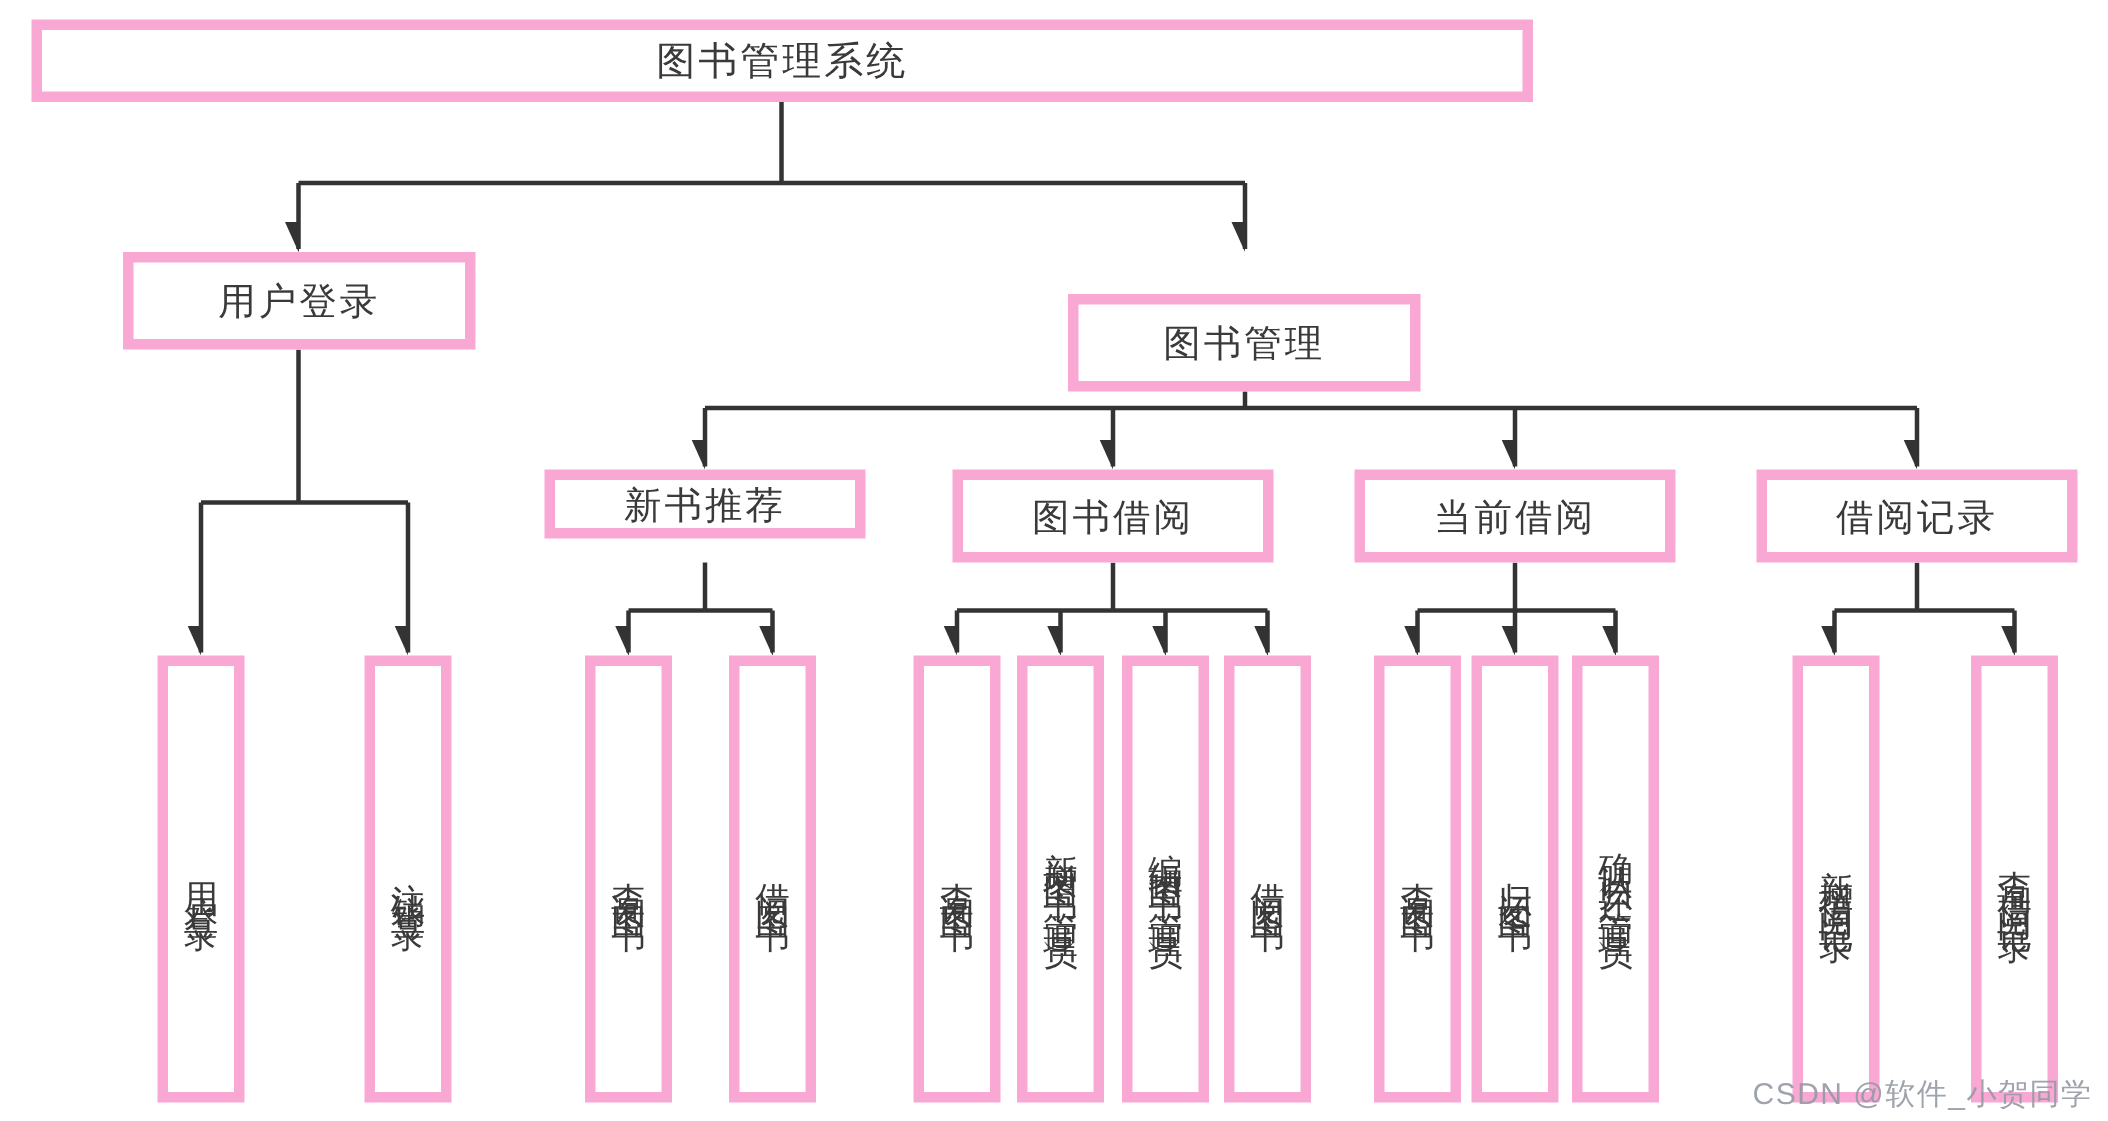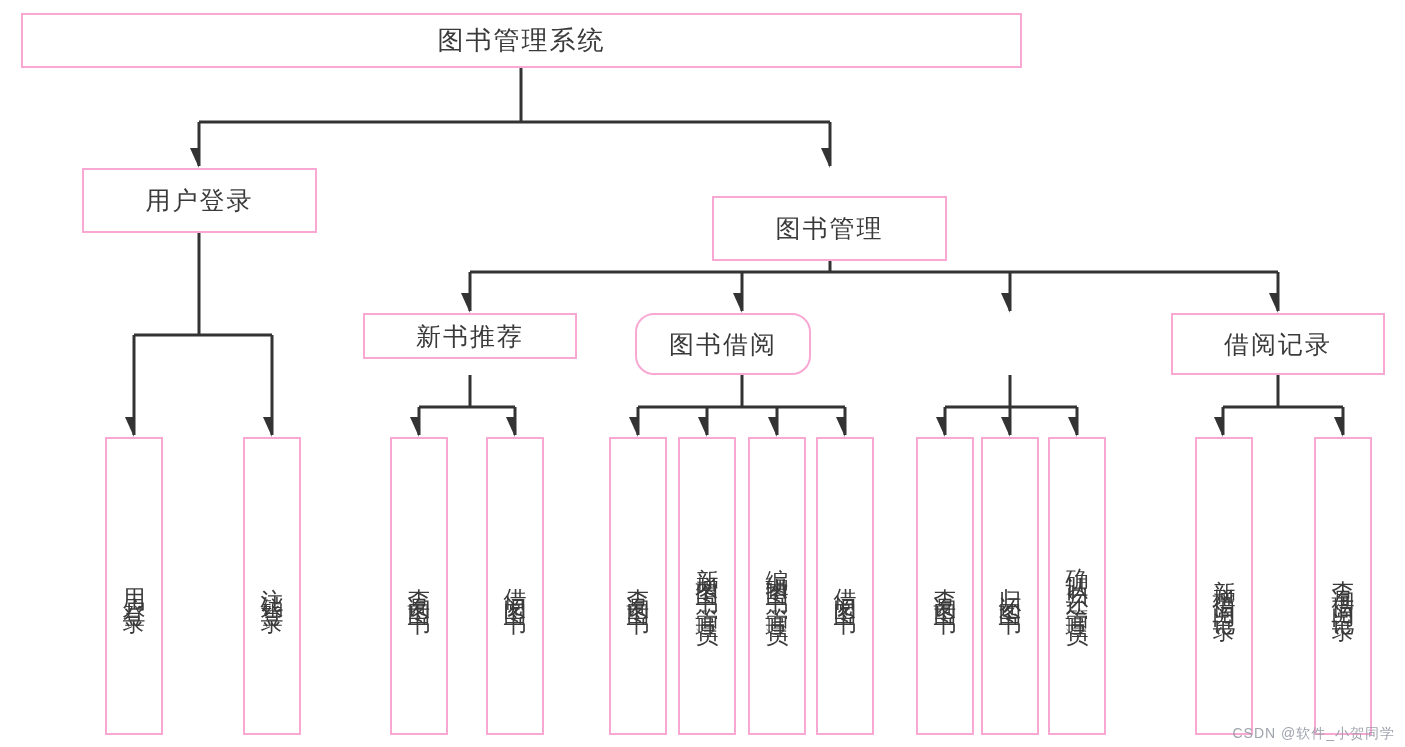--- a/index.html
+++ b/index.html
@@ -9,21 +9,21 @@
     height: 747px;
     background: #ffffff;
     font-family: "Liberation Sans", "DejaVu Sans", sans-serif;
     color: #3a3a3a;
     overflow: hidden;
   }
   #wires { position: absolute; left: 0; top: 0; width: 1405px; height: 747px; }
   .node {
     position: absolute;
     box-sizing: border-box;
-    border: 2px solid #f9a8d4;
+    border: 7px solid #f9a8d4;
     background: #ffffff;
     display: flex;
     align-items: center;
     justify-content: center;
     text-align: center;
   }
   .node.root  { font-size: 26px; letter-spacing: 2px; }
   .node.lvl2,
   .node.lvl3  { font-size: 25px; letter-spacing: 2px; }
   .node.leaf  {
@@ -33,21 +33,21 @@
     writing-mode: vertical-rl;
     text-orientation: mixed;
     letter-spacing: 8px;
     line-height: 1;
     white-space: nowrap;
   }
   .watermark {
     position: absolute;
     right: 10px;
     bottom: 4px;
-    font-size: 14px;
+    font-size: 20px;
     letter-spacing: 1px;
     color: rgba(148, 153, 163, 0.9);
     pointer-events: none;
   }
 </style>
 </head>
 <body>
 
 <div id="stage">
 
@@ -108,22 +108,25 @@
   <div class="node lvl2" style="left:82px; top:168px; width:235px; height:65px;">
     <span>用户登录</span>
   </div>
   <div class="node lvl2" style="left:712px; top:168px; width:235px; height:65px;margin-top:28px;">
     <span>图书管理</span>
   </div>
 
   <div class="node lvl3" style="left:363px; top:313px; width:214px; height:46px;">
     <span>新书推荐</span>
   </div>
-  <div class="node lvl3" style="left:635px; top:313px; width:176px; height:62px;border-radius:19px;">
+  <div class="node lvl3" style="left:635px; top:313px; width:214px; height:62px;">
     <span>图书借阅</span>
+  </div>
+  <div class="node lvl3" style="left:903px; top:313px; width:214px; height:62px;">
+    <span>当前借阅</span>
   </div>
   <div class="node lvl3" style="left:1171px; top:313px; width:214px; height:62px;">
     <span>借阅记录</span>
   </div>
 
   <div class="node leaf" style="left:105px; top:437px; width:58px; height:298px;">
     <span class="vtxt">用户登录</span>
   </div>
   <div class="node leaf" style="left:243px; top:437px; width:58px; height:298px;">
     <span class="vtxt">注销登录</span>

